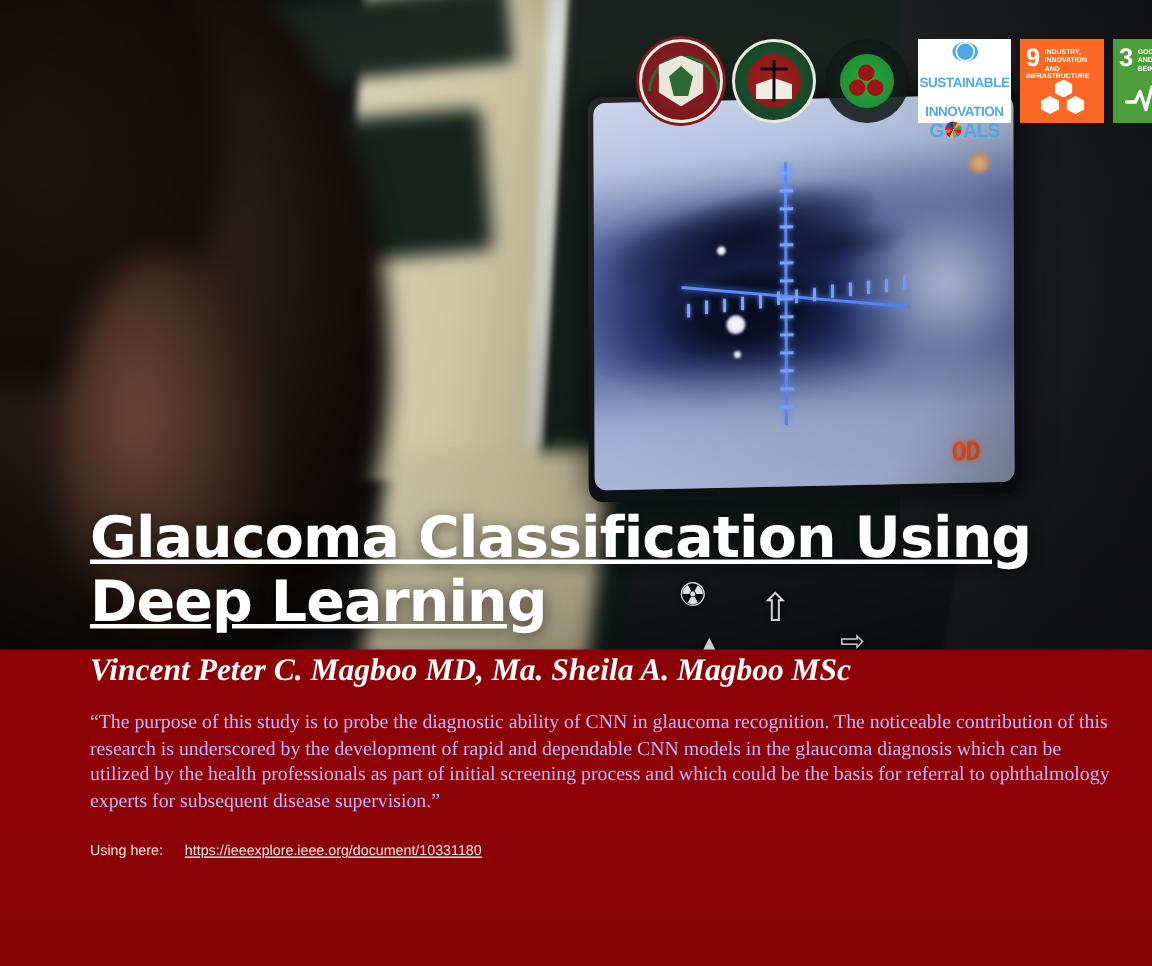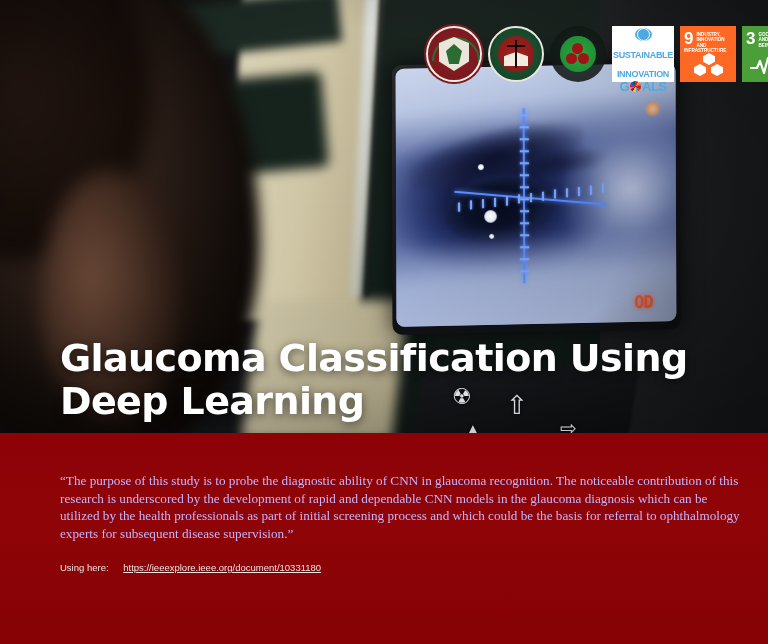--- a/index.html
+++ b/index.html
@@ -325,20 +325,21 @@
   .title{
     position:absolute; left:60px; top:337px; width:640px;
     z-index:30;
     font-family:"DejaVu Sans", sans-serif;
     font-weight:bold;
     font-size:38px;
     line-height:1.12;
     letter-spacing:-.6px;
     color:#ffffff;
     text-shadow:0 2px 10px rgba(0,0,0,.55);
+    text-decoration:underline;
   }
 
   
   .band{
     position:absolute; left:0; top:433px; width:768px; height:211px;
     background:linear-gradient(180deg,#8d0206 0%,#8e0407 45%,#860205 100%);
     z-index:20;
   }
   .authors{
     position:absolute; left:60px; top:434px;
@@ -499,20 +500,21 @@
         <path d="M1 14 L7 14 L10 7 L14 19 L18 4 L22 14 L26 14" fill="none" stroke="#ffffff" stroke-width="2.2" stroke-linejoin="round" stroke-linecap="round"></path>
         <path d="M31 19 C25 14 25 9 28.5 8.3 C30.4 7.9 31 9.4 31 9.4 C31 9.4 31.6 7.9 33.5 8.3 C37 9 37 14 31 19 Z" fill="#ffffff"></path>
       </svg>
     </div>
   </div>
 
   <h1 class="title">Glaucoma Classification Using Deep Learning</h1>
 
   <div class="band"></div>
 
+  <div class="authors">Vincent Peter C. Magboo MD, Ma. Sheila A. Magboo MSc</div>
 
   <p class="abstract">“The purpose of this study is to probe the diagnostic ability of CNN in glaucoma recognition. The noticeable contribution of this research is underscored by the development of rapid and dependable CNN models in the glaucoma diagnosis which can be utilized by the health professionals as part of initial screening process and which could be the basis for referral to ophthalmology experts for subsequent disease supervision.”</p>
 
   <div class="more-line">
     <span>Using here:</span>
     <a href="#">https://ieeexplore.ieee.org/document/10331180</a>
   </div>
 
 </div>
 

